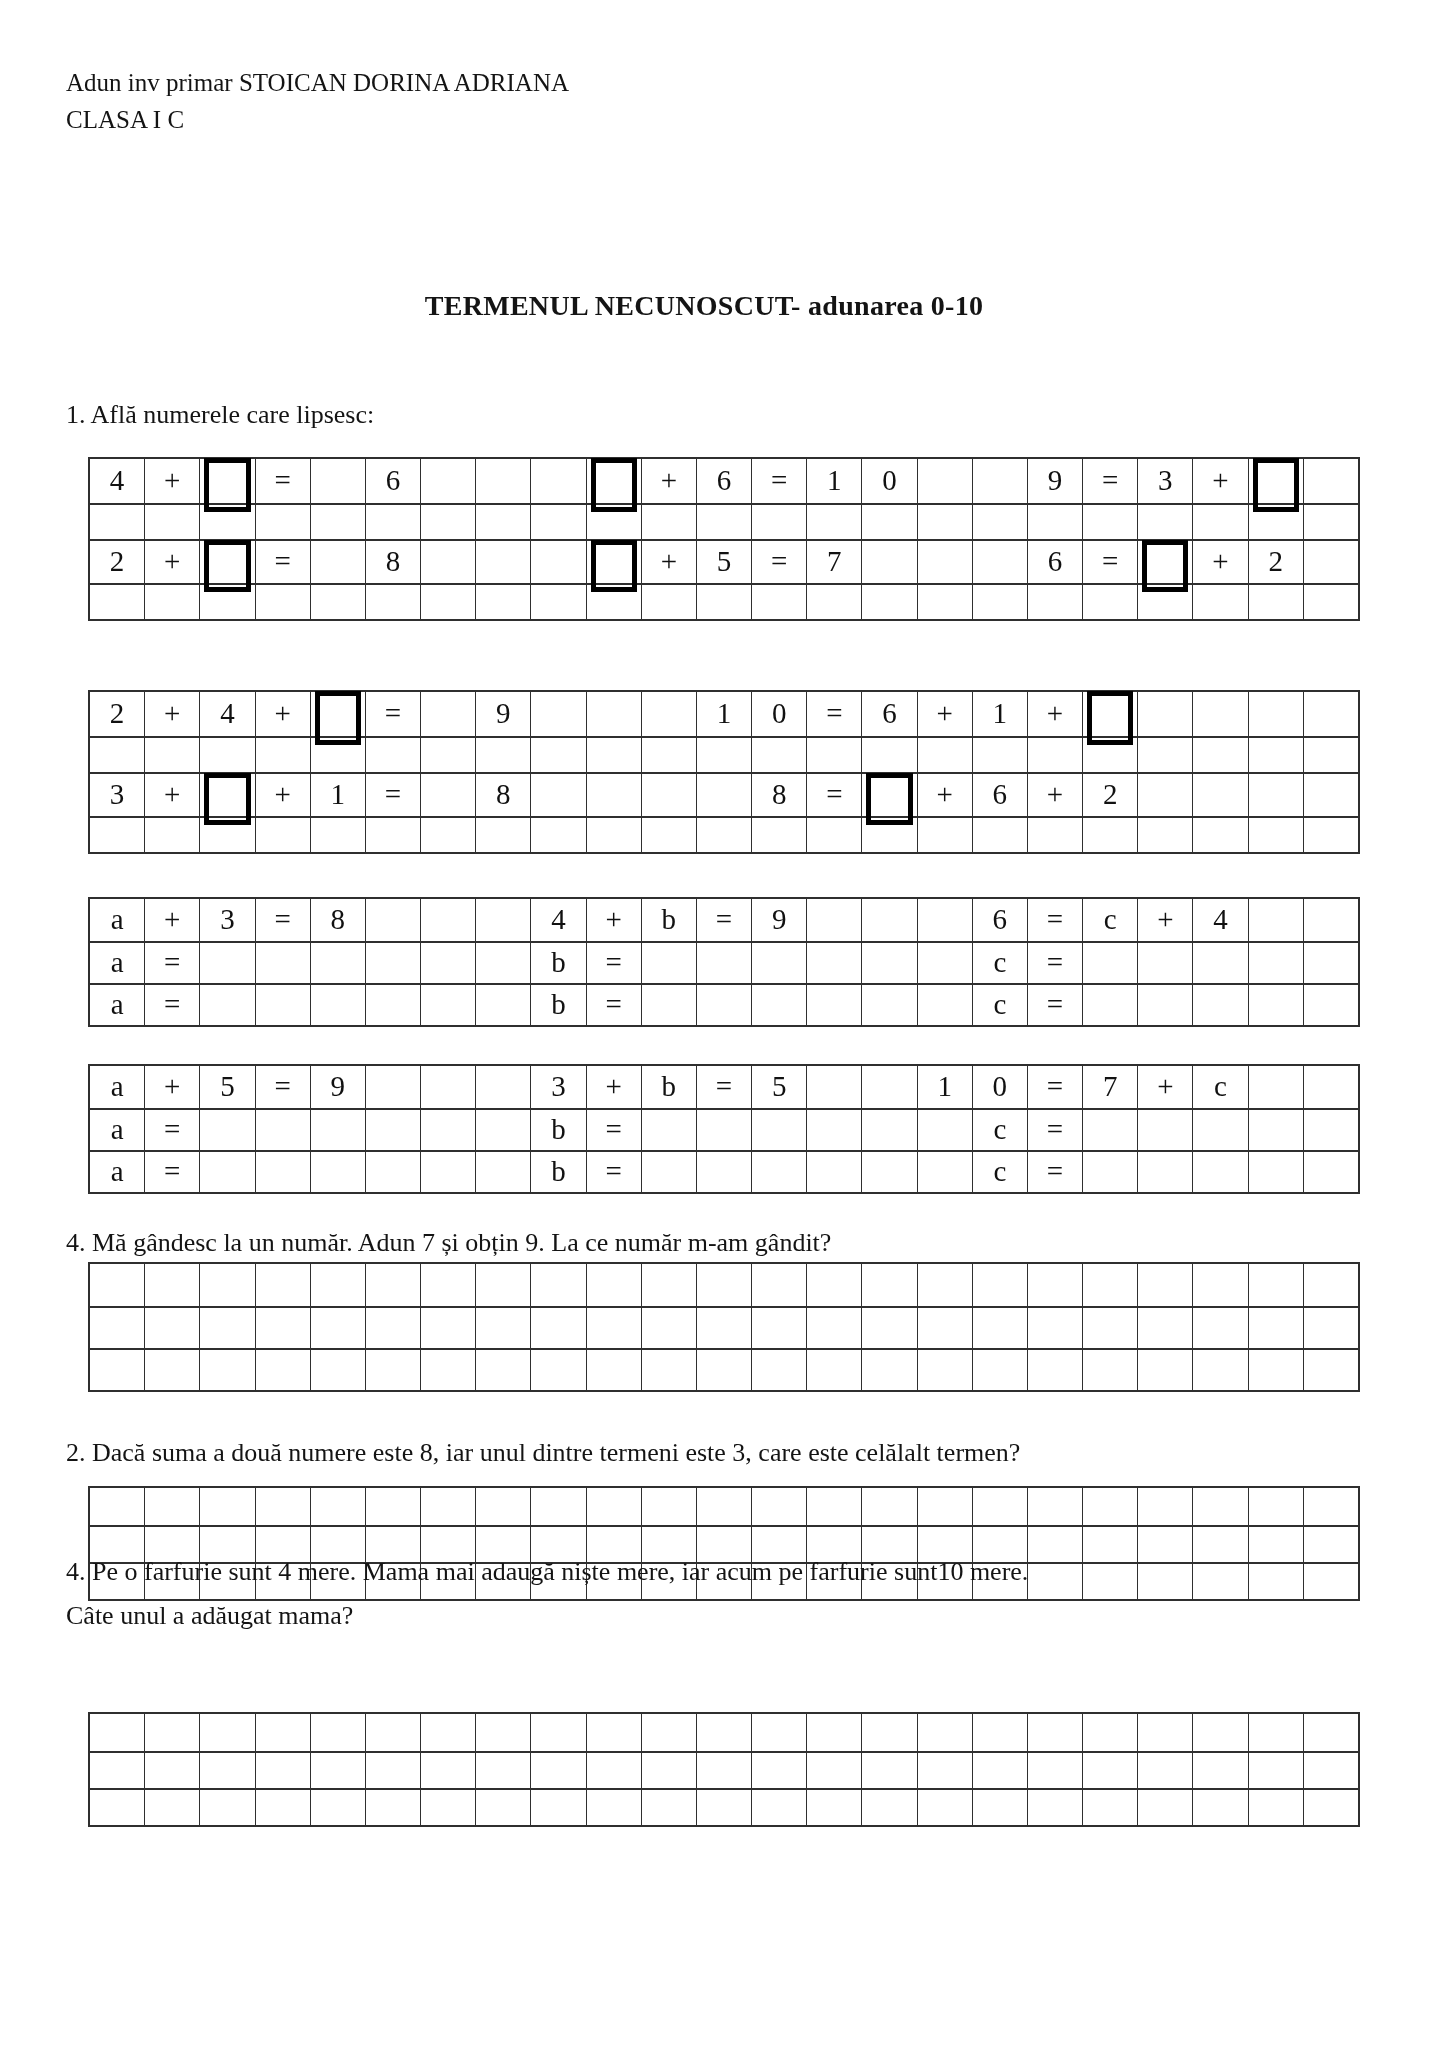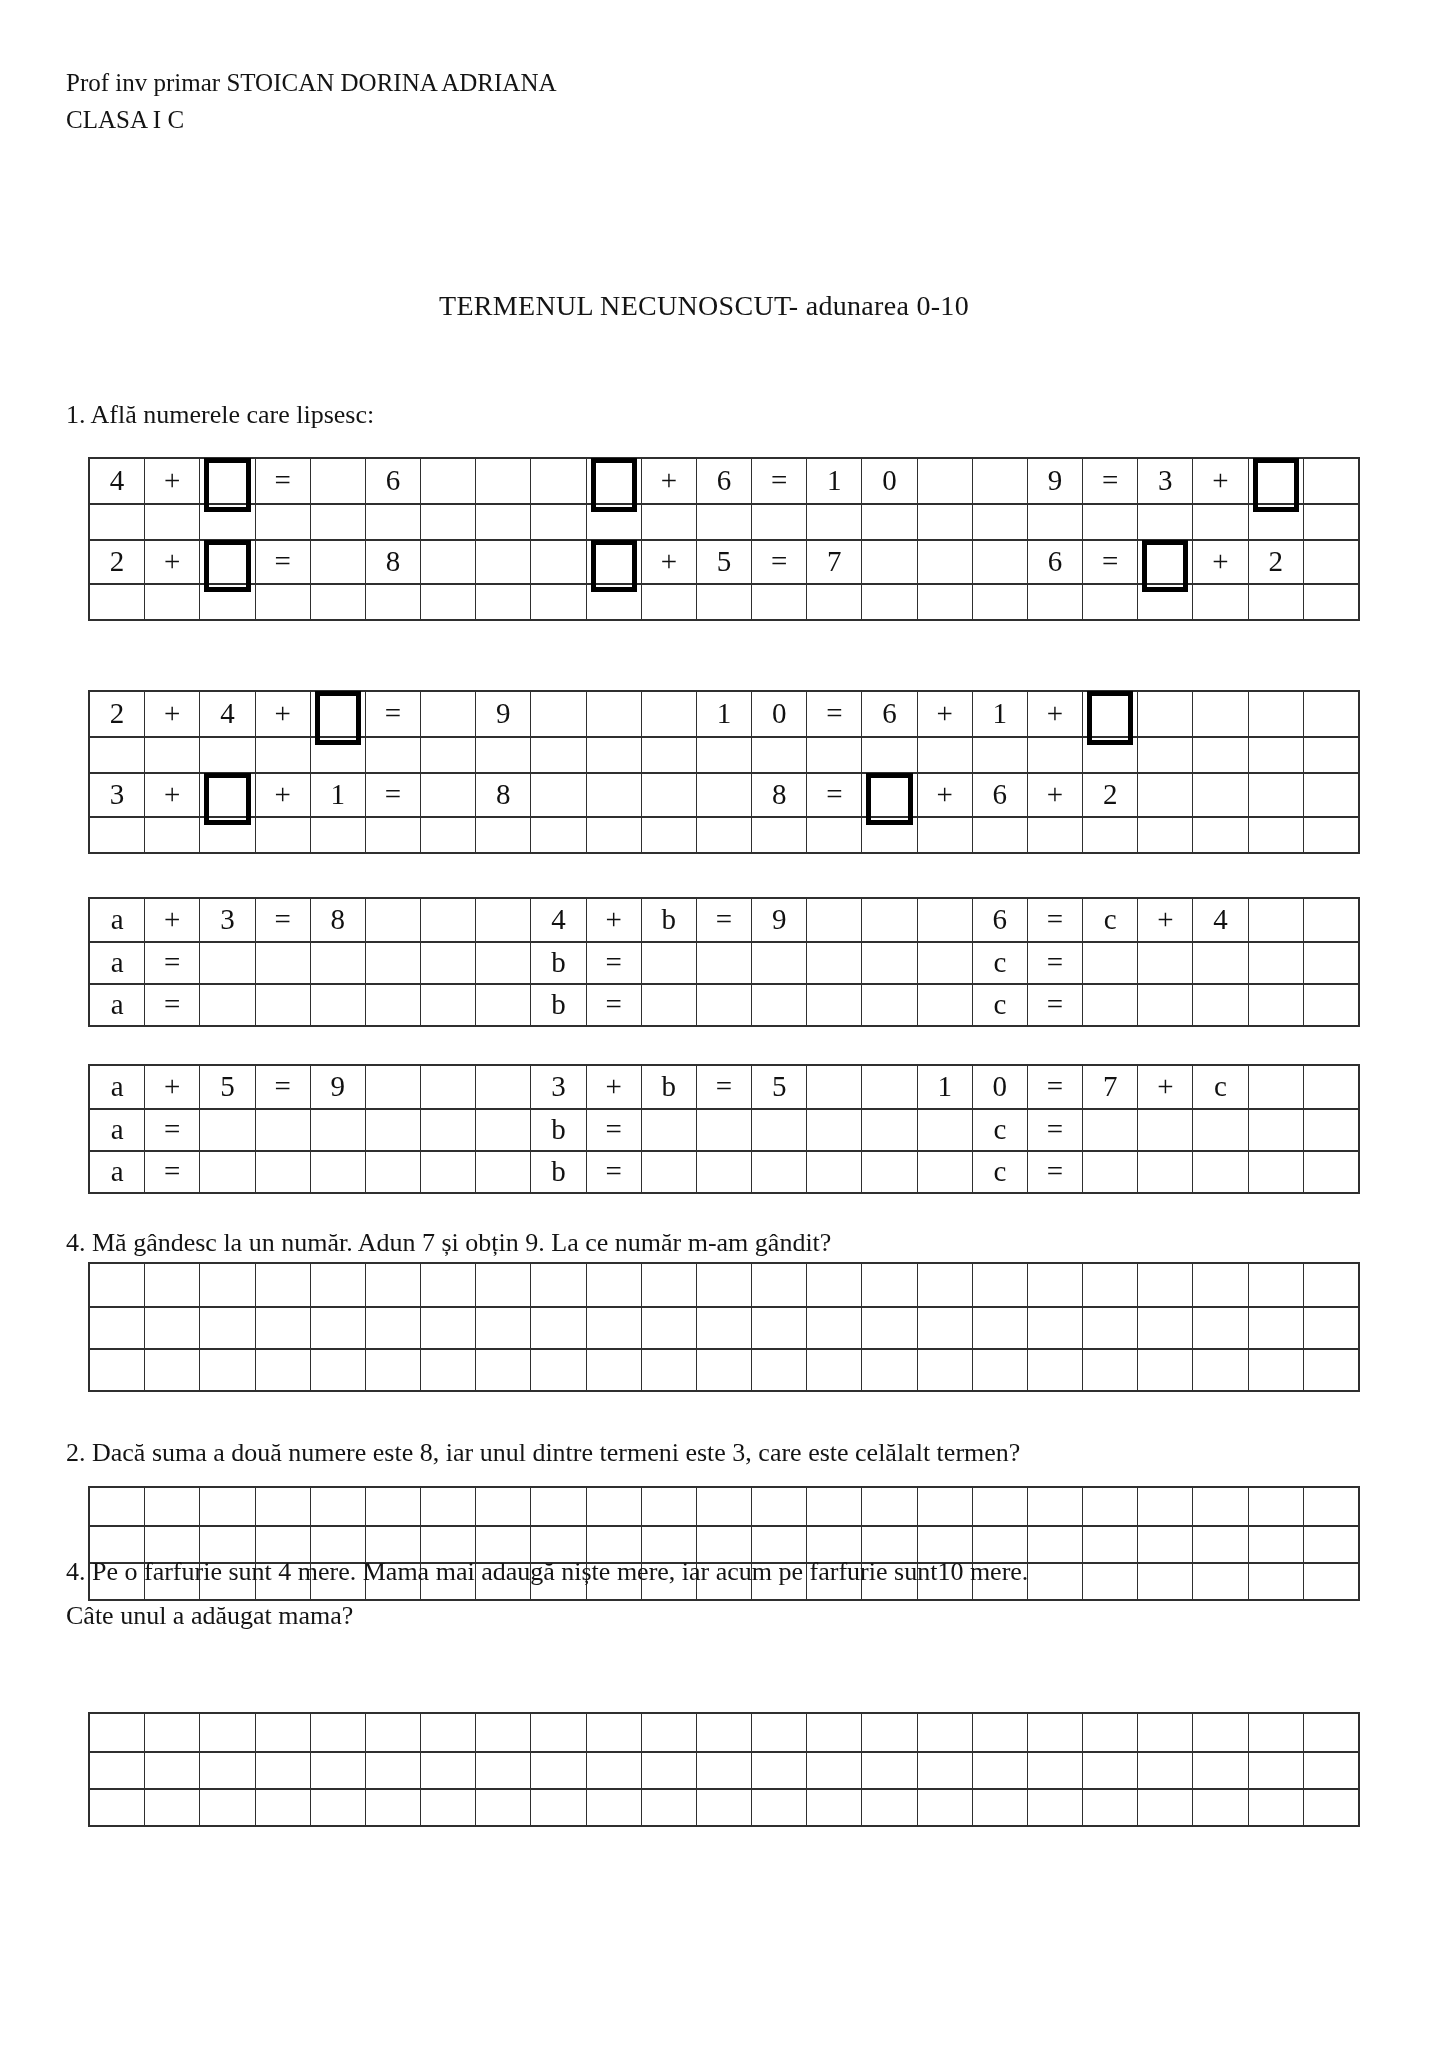--- a/index.html
+++ b/index.html
@@ -21,21 +21,21 @@
     white-space:nowrap;
   }
   .header-block{top:64px;line-height:37px;font-size:25px;}
   .title{
     position:absolute;
     top:290px;
     left:0;
     right:40px;
     text-align:center;
     font-size:28px;
-    font-weight:normal;
+    font-weight:bold;
     letter-spacing:0.3px;
   }
   
   .grid{
     position:absolute;
     left:88px;
     width:1272px;
     border:2px solid var(--line,#2f2f2f);
     box-sizing:border-box;
     background:#fff;
@@ -70,21 +70,21 @@
   .g-abc .grow{height:42px;}
   .g-ans .grow{height:42px;}
   .g-ans-sm .grow{height:37px;}
 </style>
 </head>
 <body>
 
 <div class="page">
 
   <div class="doc-text header-block">
-    <div>Prof inv primar STOICAN DORINA ADRIANA</div>
+    <div>Adun inv primar STOICAN DORINA ADRIANA</div>
     <div>CLASA I C</div>
   </div>
 
   <div class="title">TERMENUL NECUNOSCUT- adunarea 0-10</div>
 
   <div class="doc-text" style="top:398px">1. Află numerele care lipsesc:</div>
 
   <div class="grid g-eq" style="top:457px">
       <div class="grow">
         <div class="gcell">

